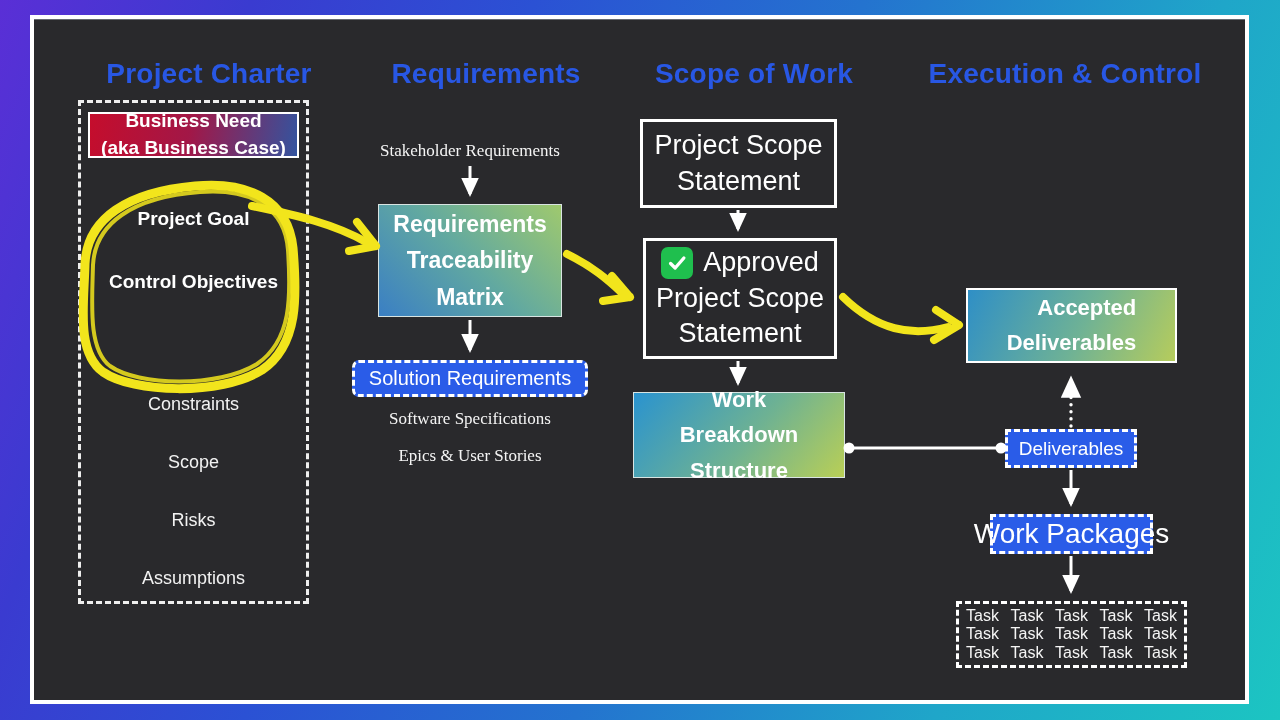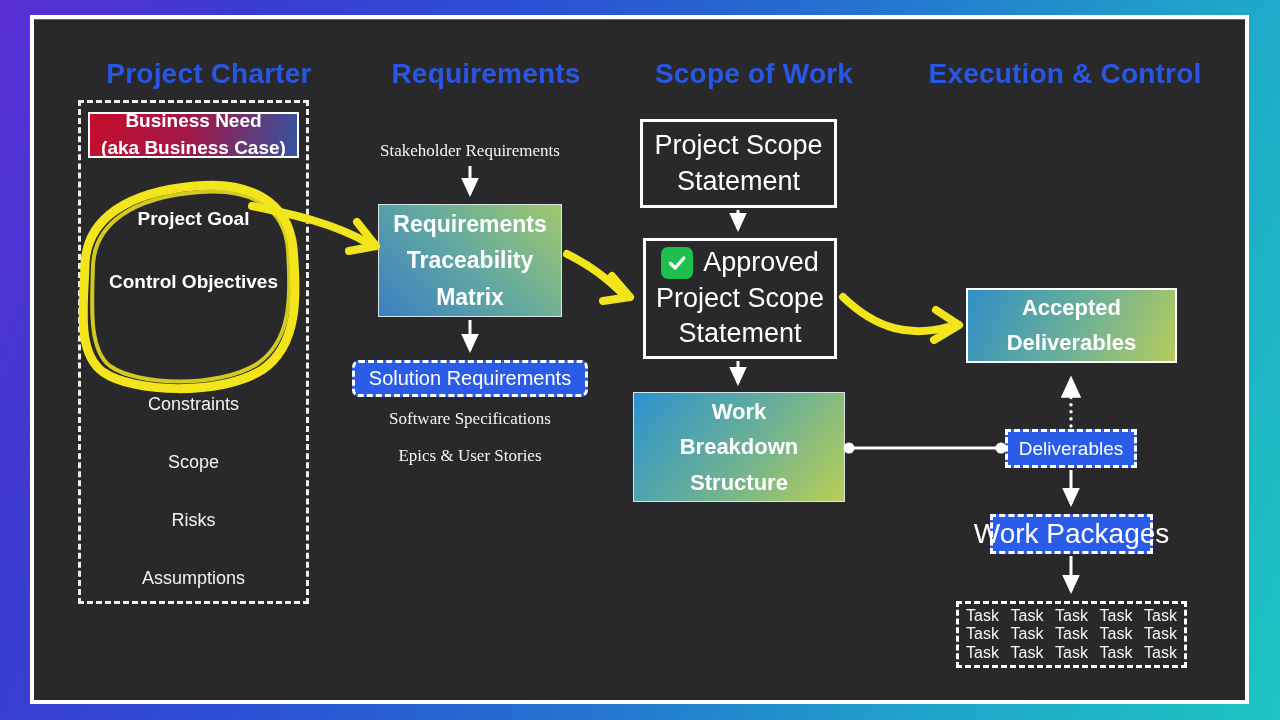--- a/index.html
+++ b/index.html
@@ -38,26 +38,26 @@
     position:absolute; transform:translateX(-50%); color:#f5f5f5; font-size:17px; white-space:nowrap;font-family:Liberation Serif, serif;
   }
   .grad-box {
     position:absolute; display:flex; align-items:center; justify-content:center; text-align:center;
     color:#fff; font-weight:bold; white-space:pre-line;
     border:1px solid #d8e4e2;
   }
   .rtm { left:378px; top:204px; width:184px; height:113px;
     background:linear-gradient(45deg,#3a7fc4 0%,#62a9a0 50%,#9fc96e 100%);
     font-size:23px; line-height:1.58; }
-  .wbs { left:633px; top:392px; width:212px; height:110px;
+  .wbs { left:633px; top:392px; width:212px; height:86px;
     background:linear-gradient(130deg,#2a93cf 0%,#6fb292 55%,#b9cf56 100%);
     font-size:22px; line-height:1.6; }
   .accepted { left:966px; top:288px; width:211px; height:75px;
     background:linear-gradient(115deg,#2f8fc6 0%,#6fb295 55%,#b6cc5c 100%);
-    font-size:22px; line-height:1.55; border:2px solid #ffffff; }
+    font-size:22px; line-height:1.55; border:2px solid #ffffff;text-align:right; }
   .white-box {
     position:absolute; border:3px solid #ffffff; color:#ffffff;
     display:flex; flex-direction:column; align-items:center; justify-content:center;
     text-align:center; font-size:27px; line-height:1.33; white-space:pre-line;
   }
   .pss { left:640px; top:119px; width:197px; height:89px; }
   .approved { left:643px; top:238px; width:194px; height:121px; }
   .approved-line1 { display:flex; align-items:center; gap:10px; }
   .check-icon {
     width:32px; height:32px; background:#1fbf4e; border-radius:7px;

